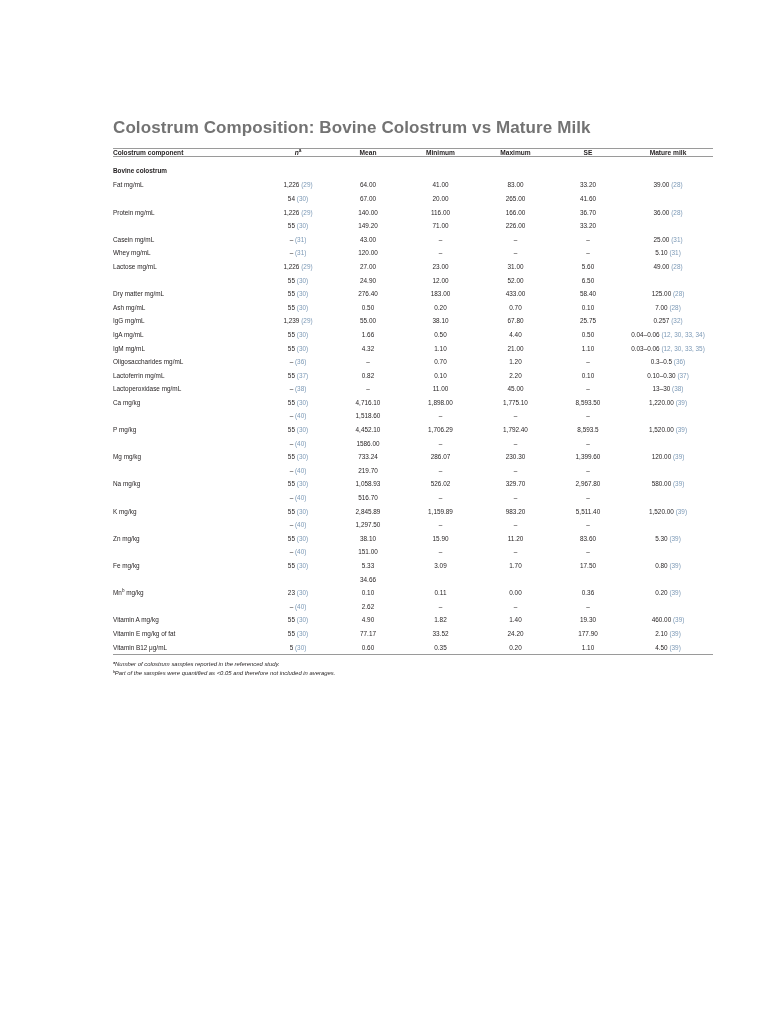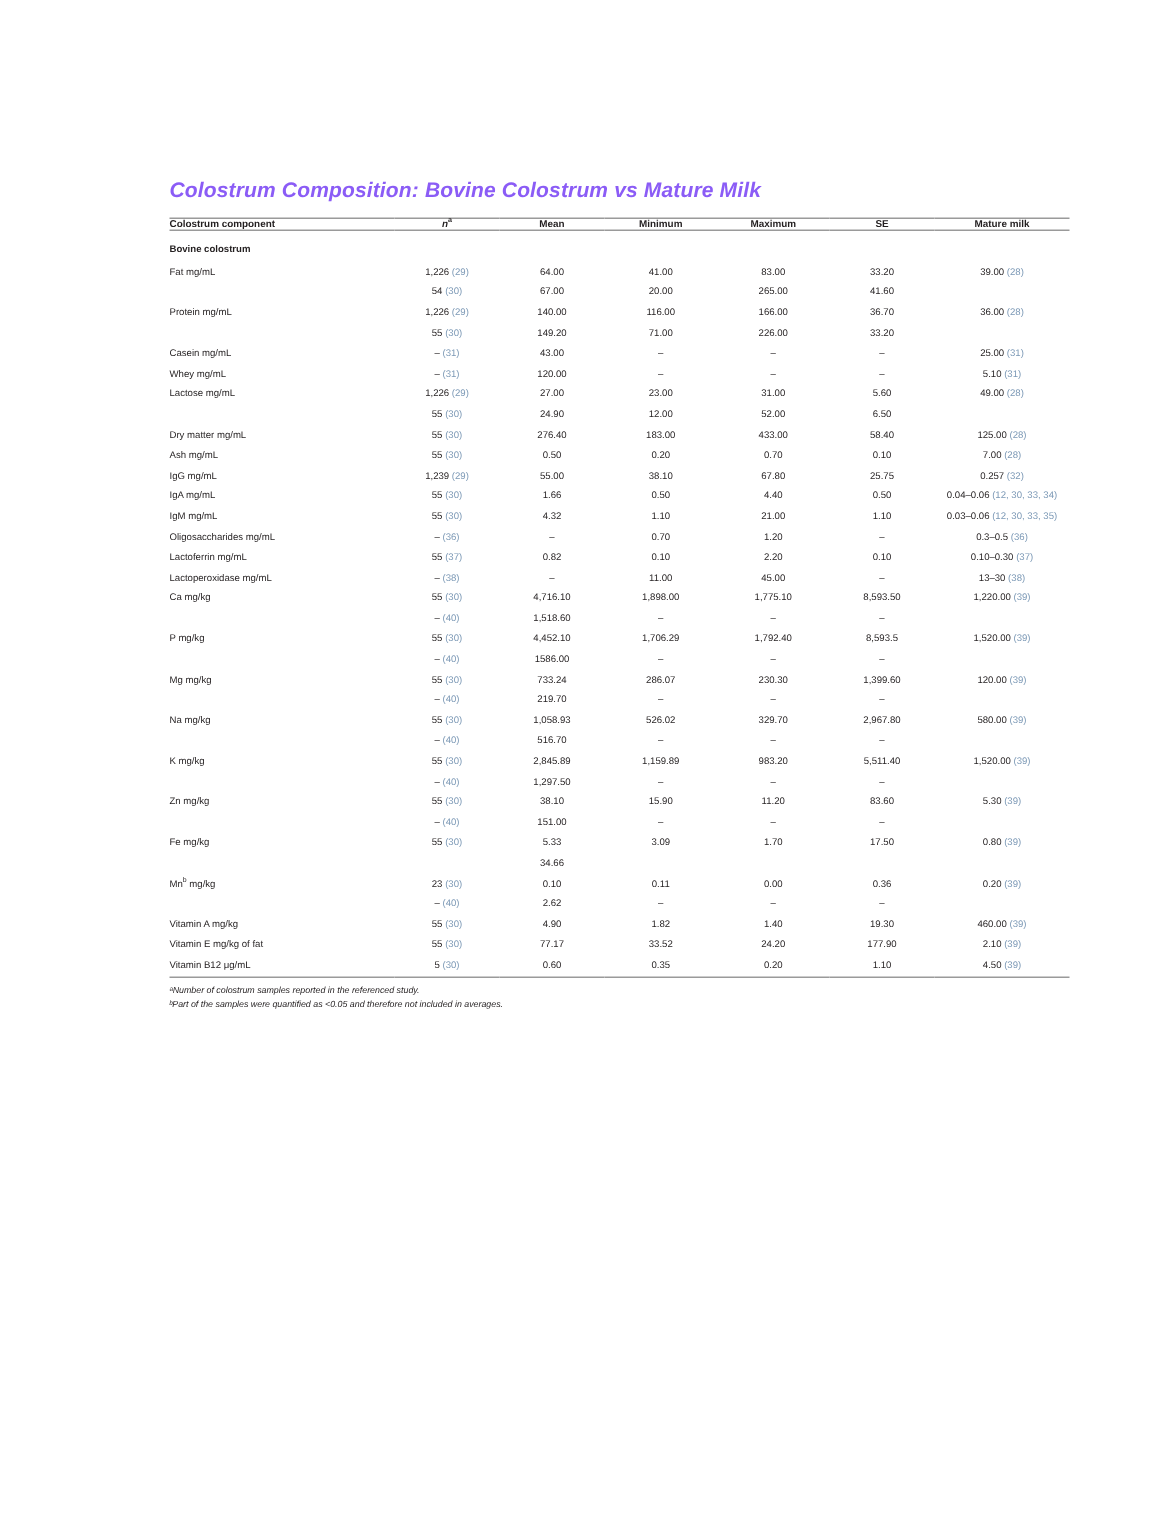--- a/index.html
+++ b/index.html
@@ -22,27 +22,26 @@
     height: 1024px;
     background: #fff;
   }
   .content {
     position: absolute;
     left: 113px;
     top: 118px;
     width: 600px;
   }
   .doc-title {
-    color: #8b5cf6;
-    font-size: 14px;
+    color: #737373;
+    font-size: 17px;
     font-weight: bold;
     letter-spacing: 0.1px;
     margin: 0 0 10px 0;
     line-height: 1.2;
-    font-style: italic;
   }
   table.comp {
     border-collapse: collapse;
     width: 600px;
     table-layout: fixed;
     font-size: 6.4px;
   }
   table.comp th, table.comp td {
     padding: 0;
     vertical-align: middle;

